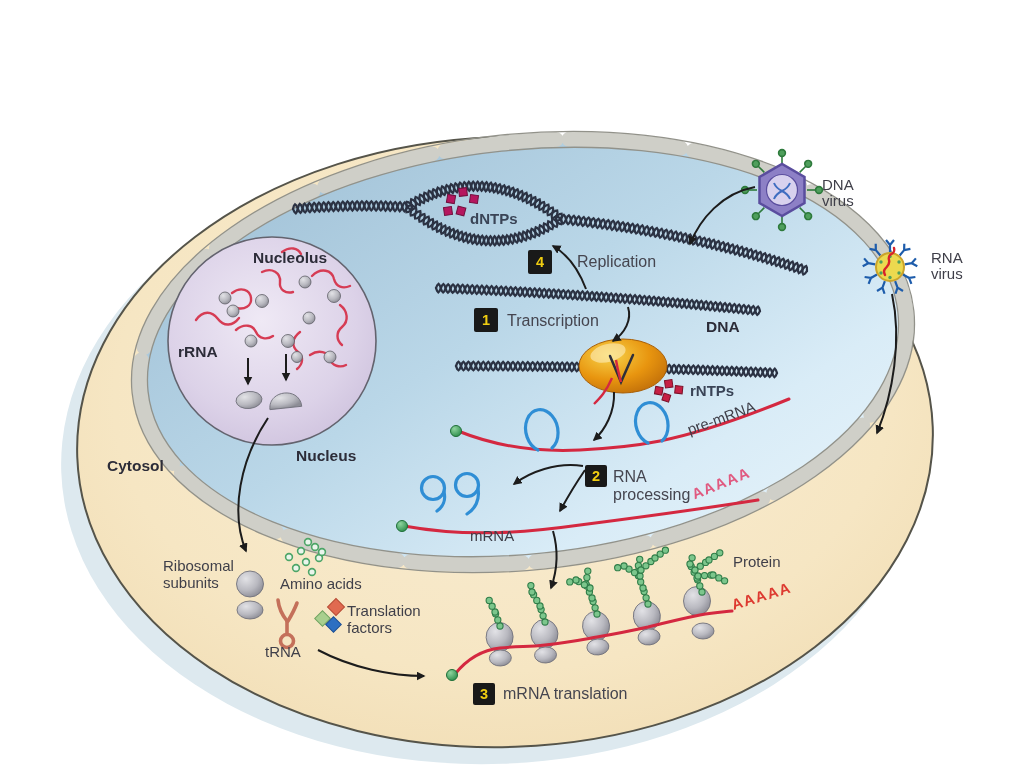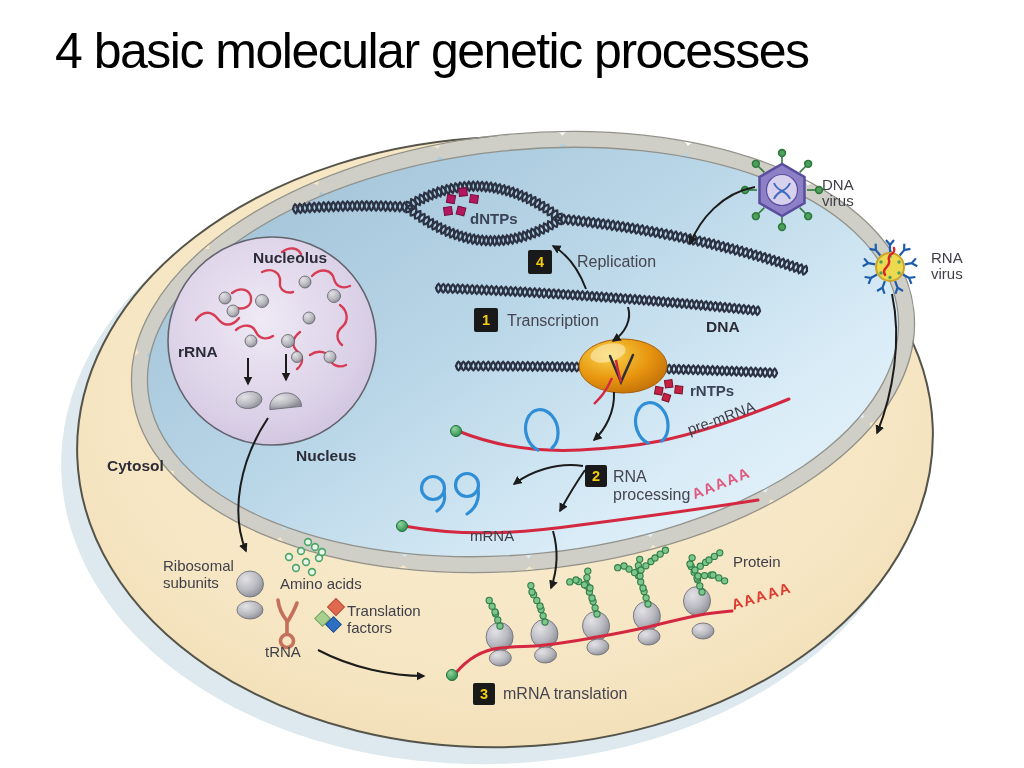--- a/index.html
+++ b/index.html
@@ -23,21 +23,20 @@
   .beads circle{fill:#7cc68c;stroke:#2f7d48;stroke-width:1.1;}
   .amino{fill:#eaf5ec;stroke:#4da567;stroke-width:1.6;}
   .ntp{fill:#b5175f;stroke:#70103e;stroke-width:1;}
   .rntp{fill:#c62044;stroke:#7a1028;stroke-width:1;}
   .gray-shape{fill:url(#gRibo);stroke:#72727c;stroke-width:0.9;}
 </style>
 </head>
 <body>
 
 <div class="slide">
-  <h1>4 basic molecular genetic processes</h1>
 
   <svg width="1024" height="768" viewBox="0 0 1024 768">
     <defs>
       <marker id="ah" markerUnits="userSpaceOnUse" markerWidth="11" markerHeight="10" refX="7.5" refY="4.5" orient="auto">
         <path d="M0,0 L9,4.5 L0,9 z" fill="#1c1c1c"></path>
       </marker>
       <radialGradient id="gCell" cx="50%" cy="42%" r="65%">
         <stop offset="0%" stop-color="#f9edd4"></stop>
           <stop offset="70%" stop-color="#f6e6c3"></stop>
           <stop offset="100%" stop-color="#f1ddb4"></stop>

